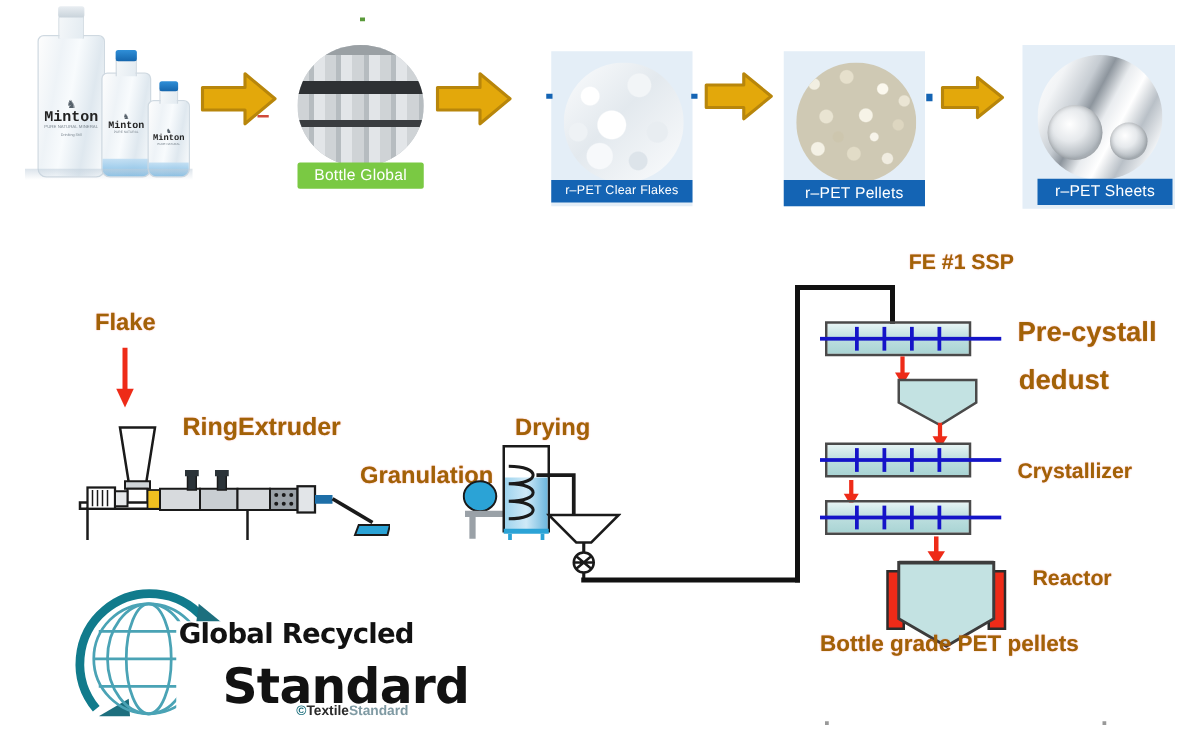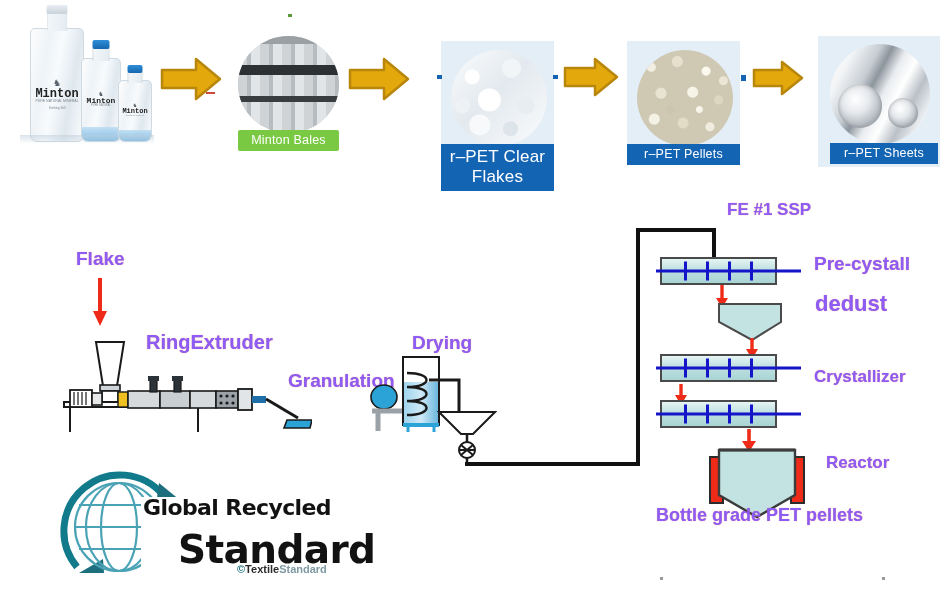--- a/index.html
+++ b/index.html
@@ -70,21 +70,21 @@
         linear-gradient(transparent 0 62%,#3a3d40 62% 68%,transparent 68%),
         repeating-linear-gradient(90deg,#cfd3d6 0 9px,#b6bcc0 9px 13px,#e2e5e8 13px 22px),
         linear-gradient(#d7dade,#b9bdc1);}
 
   
   .arw{position:absolute;}
   .arw svg{display:block;}
 
   
   #flow{position:absolute;left:0;top:185px;width:950px;height:417px;}
-  .rlab{position:absolute;color:#8b5cf6;font-weight:bold;white-space:nowrap;
+  .rlab{position:absolute;color:#a16207;font-weight:bold;white-space:nowrap;
         text-shadow:0 0 1px rgba(238,43,24,.55);}
 
   
   .vessel{position:absolute;box-sizing:border-box;border:2px solid #4a4a4a;
       background:linear-gradient(180deg,#e6f4f4 0%,#bfe0e0 45%,#a9d4d4 100%);}
   .vessel .axis{position:absolute;left:-6px;right:-26px;top:50%;height:3px;
       background:#1414c8;transform:translateY(-50%);}
   .vessel .tick{position:absolute;top:50%;width:3px;height:19px;background:#1414c8;
       transform:translateY(-50%);}
 
@@ -147,36 +147,36 @@
   <div class="arw" style="left:160px;top:56px;width:62px;height:46px;">
     <svg width="62" height="46" viewBox="0 0 62 46">
       <path d="M2,14 L36,14 L36,3 L60,23 L36,43 L36,32 L2,32 Z" fill="#e3a80b" stroke="#b8860b" stroke-width="2.5" stroke-linejoin="round"></path>
     </svg>
   </div>
 
   <div class="photo-card" style="left:232px;top:36px;width:112px;height:122px;background:#fff;">
     <div class="circ" style="left:6px;top:0px;width:101px;height:97px;">
       <div class="tex-bales"></div>
     </div>
-    <div class="cap cap-green" style="top:94px;left:6px;width:101px;font-size:12.5px;">Minton Bales</div>
+    <div class="cap cap-green" style="top:94px;left:6px;width:101px;font-size:12.5px;">Bottle Global</div>
   </div>
   <div style="position:absolute;left:288px;top:14px;width:4px;height:3px;background:#5a9a3a;"></div>
   <div style="position:absolute;left:206px;top:92px;width:9px;height:2px;background:#d04a3a;"></div>
 
   <div class="arw" style="left:348px;top:56px;width:62px;height:46px;">
     <svg width="62" height="46" viewBox="0 0 62 46">
       <path d="M2,14 L36,14 L36,3 L60,23 L36,43 L36,32 L2,32 Z" fill="#e3a80b" stroke="#b8860b" stroke-width="2.5" stroke-linejoin="round"></path>
     </svg>
   </div>
 
   <div class="photo-card" style="left:441px;top:41px;width:113px;height:124px;">
     <div class="circ" style="left:10px;top:9px;width:96px;height:96px;">
       <div class="tex-flakes"></div>
     </div>
-    <div class="cap cap-blue" style="top:103px;font-size:17px;">r–PET Clear Flakes</div>
+    <div class="cap cap-blue" style="top:103px;font-size:10px;">r–PET Clear Flakes</div>
   </div>
   <div style="position:absolute;left:437px;top:75px;width:5px;height:4px;background:#1464b4;"></div>
   <div style="position:absolute;left:553px;top:75px;width:5px;height:4px;background:#1464b4;"></div>
 
   <div class="arw" style="left:563px;top:56px;width:56px;height:42px;">
     <svg width="56" height="42" viewBox="0 0 56 42">
       <path d="M2,12 L32,12 L32,3 L54,21 L32,39 L32,30 L2,30 Z" fill="#e3a80b" stroke="#b8860b" stroke-width="2.5" stroke-linejoin="round"></path>
     </svg>
   </div>
 
@@ -302,21 +302,21 @@
   <div class="pipe" style="left:636px;top:43px;width:80px;height:4px;"></div>
   <div class="pipe" style="left:712px;top:43px;width:4px;height:32px;"></div>
 
   <div class="vessel" style="left:660px;top:72px;width:117px;height:28px;">
     <div class="axis"></div>
     <div class="tick" style="left:22px;"></div>
     <div class="tick" style="left:44px;"></div>
     <div class="tick" style="left:66px;"></div>
     <div class="tick" style="left:88px;"></div>
   </div>
-  <div class="rlab" style="left:814px;top:68px;font-size:19px;">Pre-cystall</div>
+  <div class="rlab" style="left:814px;top:68px;font-size:22px;">Pre-cystall</div>
 
   <svg class="abs" style="left:714px;top:100px;" width="16" height="24" viewBox="0 0 16 24">
     <path d="M8,0 L8,15" stroke="#ee2b18" stroke-width="3.4"></path>
     <path d="M8,23 L2,13 L14,13 Z" fill="#ee2b18"></path>
   </svg>
 
   <div class="dedust" style="left:718px;top:117px;width:66px;height:40px;">
     <svg width="66" height="40" viewBox="0 0 66 40" style="margin-left:-1px;">
       <path d="M2,2 L64,2 L64,20 L35,38 L2,20 Z" fill="#bfe0e0" stroke="#4a4a4a" stroke-width="2" style="fill:#c3e2e2;"></path>
     </svg>

